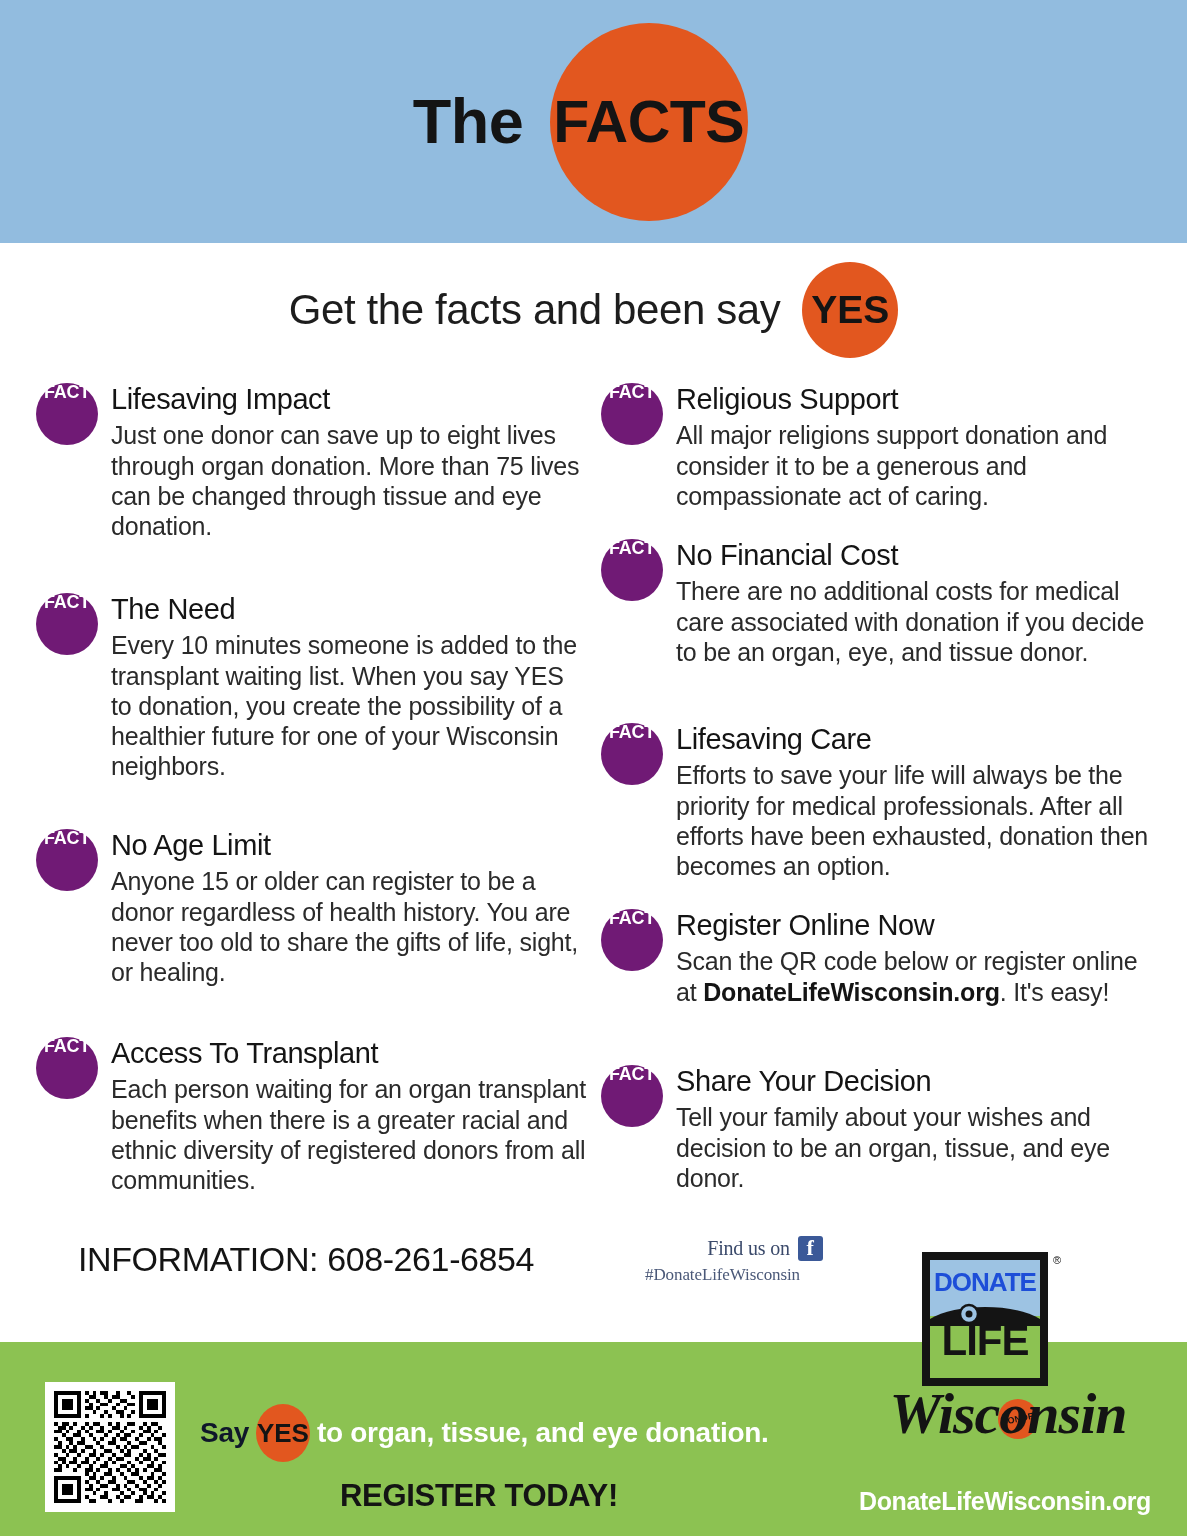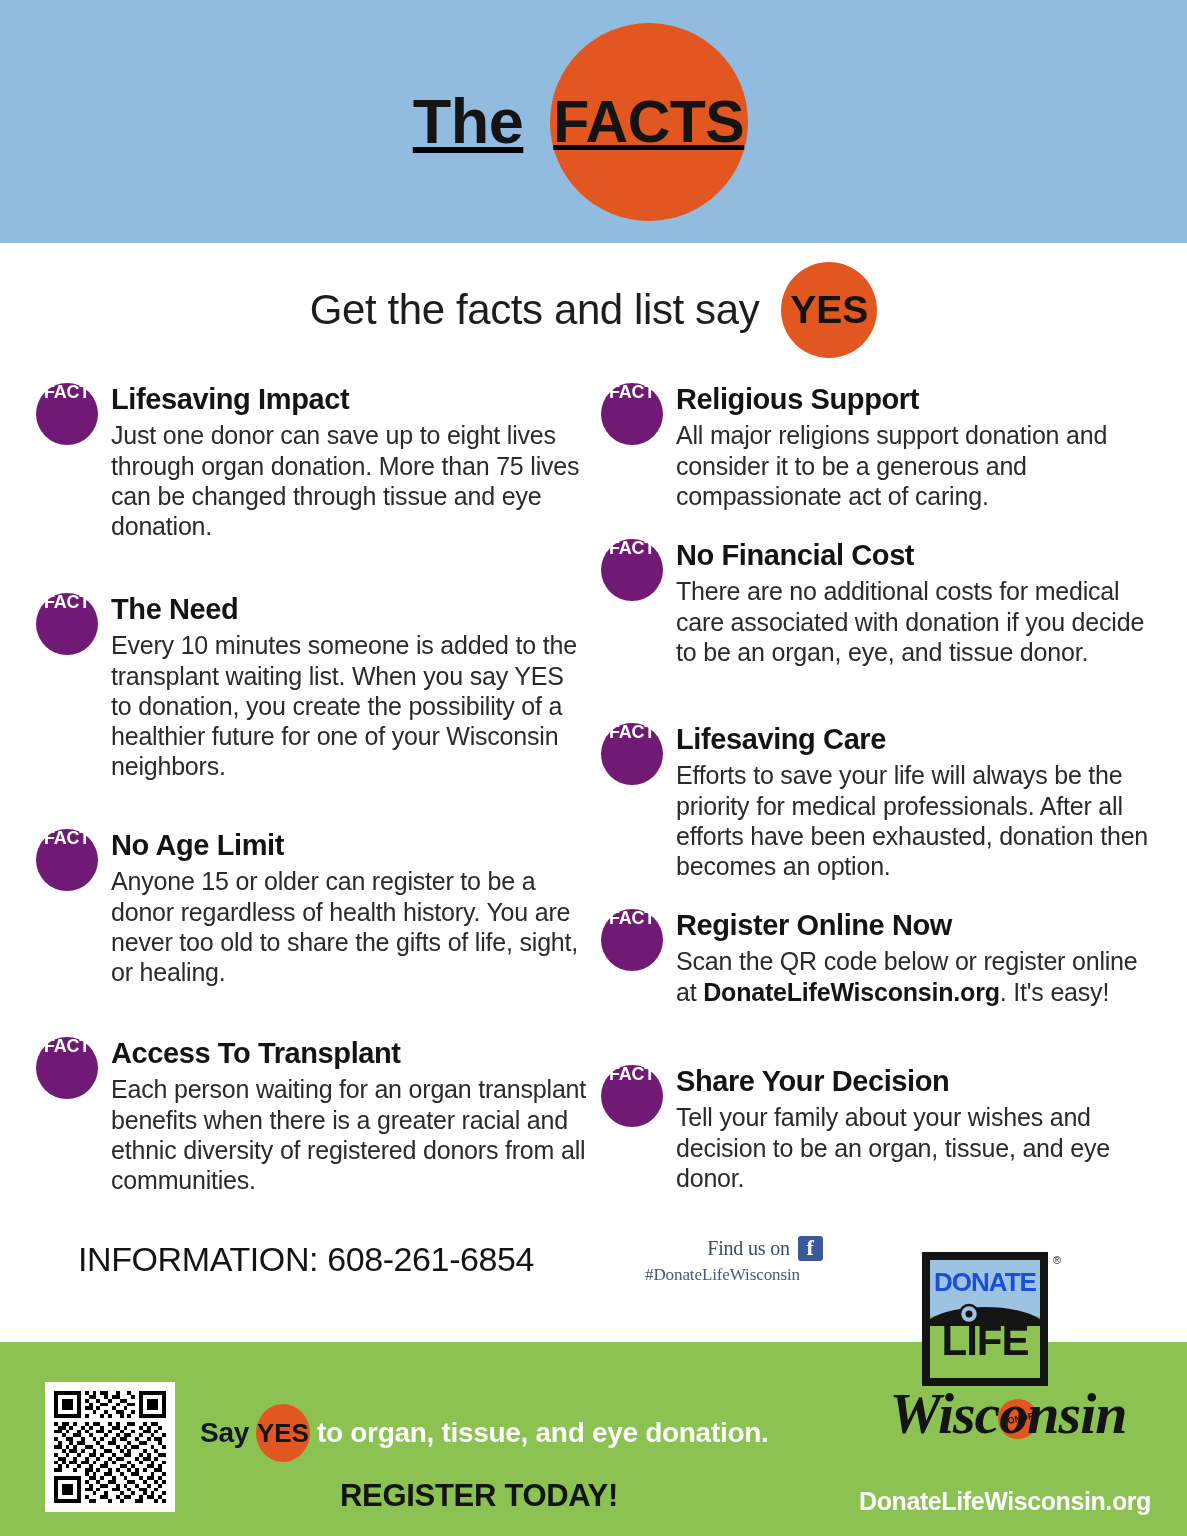--- a/index.html
+++ b/index.html
@@ -11,21 +11,21 @@
     overflow:hidden;
   }
 
   
   .header-band {
     position:absolute; left:0; top:0; width:1187px; height:243px;
     background:#92bcdf;
   }
   .header-inner {
     position:absolute; left:0; top:0; width:1187px; height:243px;
-    display:flex; align-items:center; justify-content:center;text-decoration:underline;
+    display:flex; align-items:center; justify-content:center;
   }
   .title-row {
     display:flex; align-items:center; justify-content:center;
     position:relative; z-index:2;
   }
   .title-word {
     font-size:63px; font-weight:bold; color:#141414;
     letter-spacing:-0.5px; line-height:1;
     font-family:"Liberation Sans", sans-serif;
   }
@@ -75,21 +75,21 @@
     background:#701a75; display:flex; align-items:flex-start;
     justify-content:center; margin-right:13px;
     position:relative; top:1px;
   }
   .badge-text {
     color:#ffffff; font-size:18px; font-weight:bold;
     letter-spacing:-0.3px; line-height:1;
   }
   .fact-body { padding-top:2px; }
   .fact-title {
-    font-size:29px; font-weight:bold; color:#141414;
+    font-size:29px; font-weight:normal; color:#141414;
     letter-spacing:-0.4px; line-height:1.08; margin-bottom:5px;
   }
   .fact-desc {
     font-size:25px; color:#2a2a2a; line-height:1.21;
     letter-spacing:-0.2px; font-weight:400;
   }
   .fact-desc b { font-weight:bold; color:#141414; }
 
   
   .info-line {
@@ -234,21 +234,21 @@
   <div class="title-row">
     <span class="title-word">The</span>
     <span class="facts-wrap">
       <span class="facts-oval"></span>
       <span class="facts-text">FACTS</span>
     </span>
   </div>
 </div>
 
 <div class="subhead">
-  <span class="subhead-text">Get the facts and list say</span>
+  <span class="subhead-text">Get the facts and been say</span>
   <span class="yes-wrap">
     <span class="yes-oval"></span>
     <span class="yes-text">YES</span>
   </span>
 </div>
 
 <div class="fact" style="left:36px; top:382px; width:545px;">
   <div class="badge">
       <span class="badge-text">FACT</span>
     </div>

